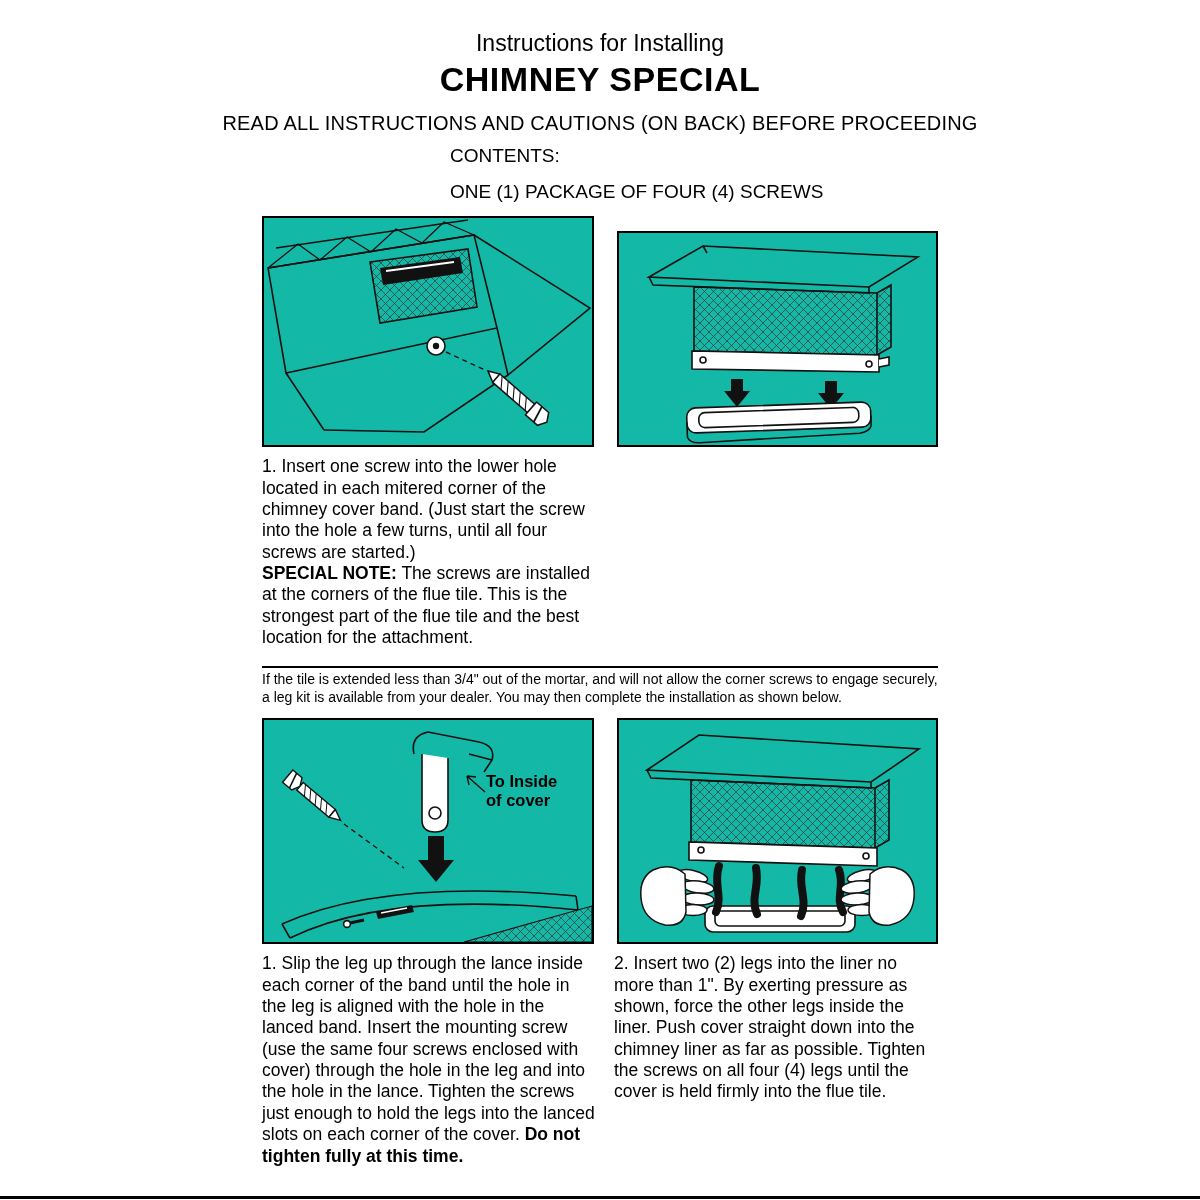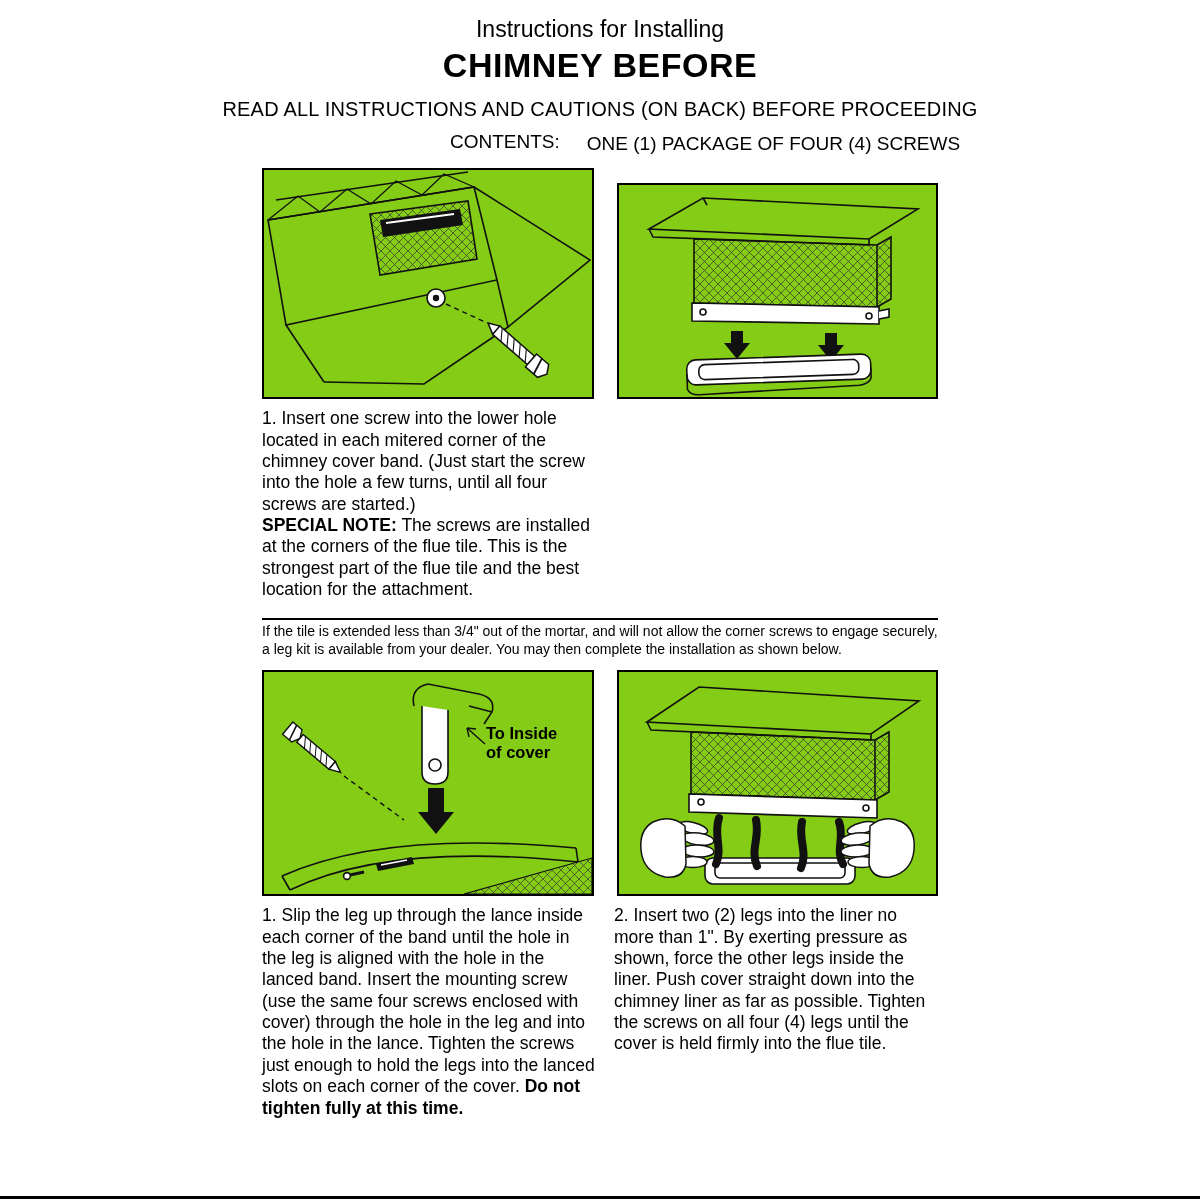--- a/index.html
+++ b/index.html
@@ -1,34 +1,34 @@
 <!DOCTYPE html>
 <html><head>
 <meta charset="utf-8">
 <style>
   html,body{margin:0;padding:0;background:#fff;}
   body{width:1200px;height:1200px;overflow:hidden;position:relative;
        font-family:"Liberation Sans",sans-serif;color:#000;}
   .page{position:relative;width:1200px;height:1200px;background:#fff;}
 
-  .header{text-align:center;padding-top:16px;}
+  .header{text-align:center;padding-top:30px;}
   .subtitle{font-size:23px;line-height:1.2;}
   .title{font-size:34px;font-weight:bold;margin:2px 0 0 0;line-height:1.15;letter-spacing:.5px;}
   .warning{font-size:20px;margin-top:13px;letter-spacing:.2px;}
 
-  .contents-row{display:flex;margin-left:450px;gap:27px;margin-top:10px;font-size:19px;text-align:left;}
+  .contents-row{display:flex;margin-left:450px;gap:12px;margin-top:10px;font-size:19px;text-align:left;flex-direction:column;}
   .contents-label{white-space:nowrap;}
   .contents-items div{line-height:1.35;white-space:nowrap;}
 
   .content-col{width:676px;margin-left:262px;}
 
   .figures-row{display:flex;justify-content:space-between;align-items:flex-end;}
   .row1{margin-top:12px;}
   .row2{margin-top:12px;}
-  .figure-box{border:2px solid #000;background:#84cc16;position:relative;box-sizing:content-box;}
+  .figure-box{border:2px solid #000;background:#14b8a6;position:relative;box-sizing:content-box;}
   .fig1{width:328px;height:227px;}
   .fig2{width:317px;height:212px;}
   .fig3{width:328px;height:222px;}
   .fig4{width:317px;height:222px;}
   .figure-box svg{display:block;width:100%;height:100%;}
 
   .steps-row{display:flex;justify-content:space-between;margin-top:9px;}
   .step{font-size:17.5px;line-height:1.22;margin:0;}
   .step-left{width:334px;}
   .step-right{width:324px;}
@@ -43,21 +43,21 @@
 
   .bottom-rule{position:absolute;left:0;right:0;bottom:1px;height:3px;background:#000;}
 </style>
 </head>
 <body>
 
 <div class="page">
 
   <div class="header">
     <div class="subtitle">Instructions for Installing</div>
-    <div class="title">CHIMNEY BEFORE</div>
+    <div class="title">CHIMNEY SPECIAL</div>
     <div class="warning">READ ALL INSTRUCTIONS AND CAUTIONS (ON BACK) BEFORE PROCEEDING</div>
     <div class="contents-row">
       <div class="contents-label">CONTENTS:</div>
       <div class="contents-items">
         <div>ONE (1) PACKAGE OF FOUR (4) SCREWS</div>
       </div>
     </div>
   </div>
 
   <div class="content-col">

